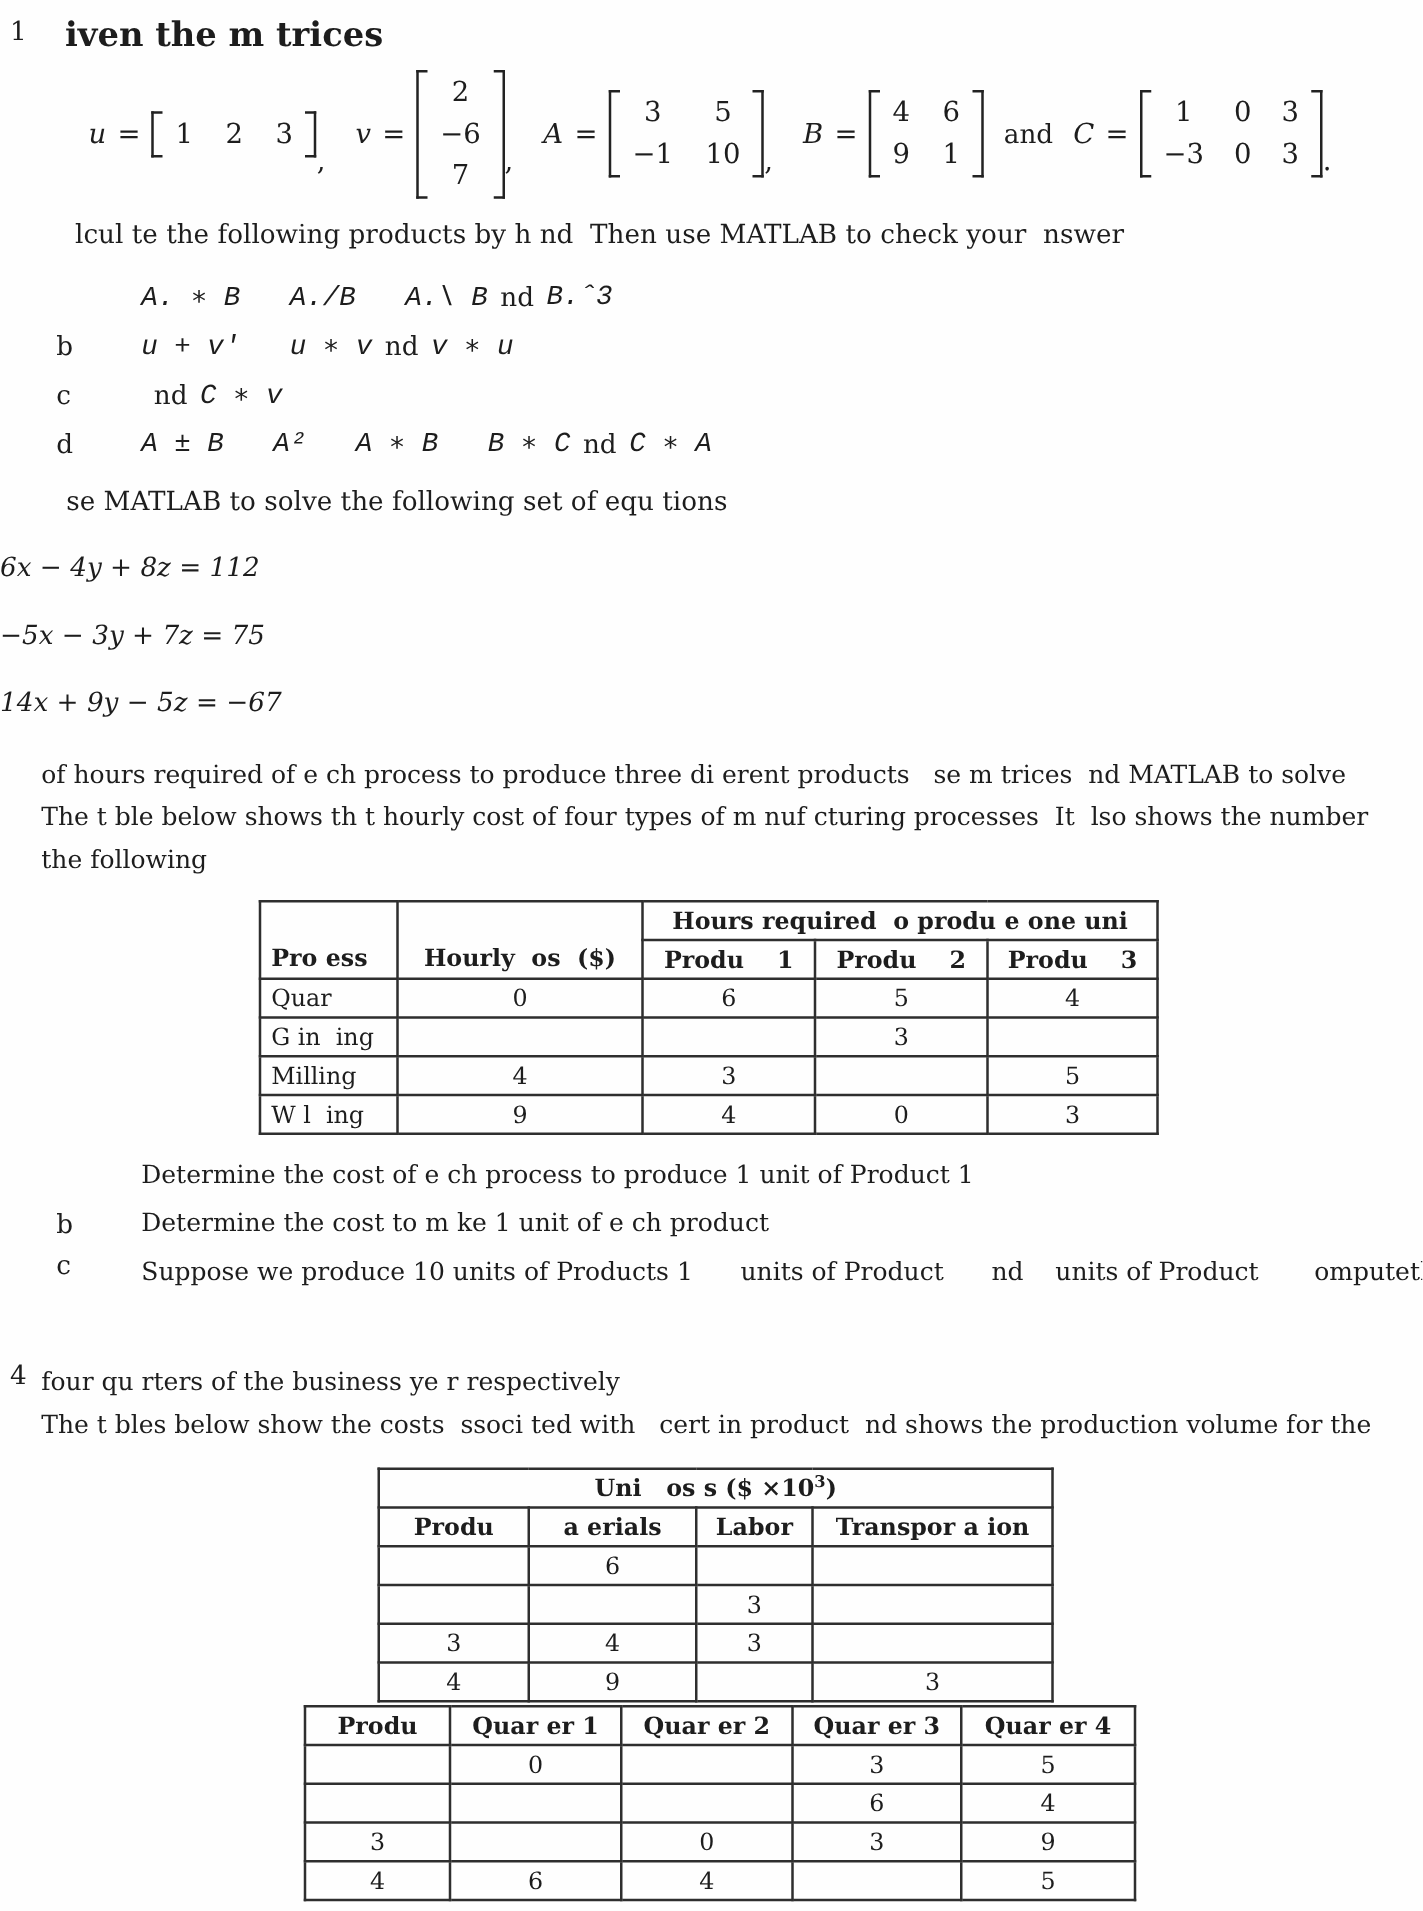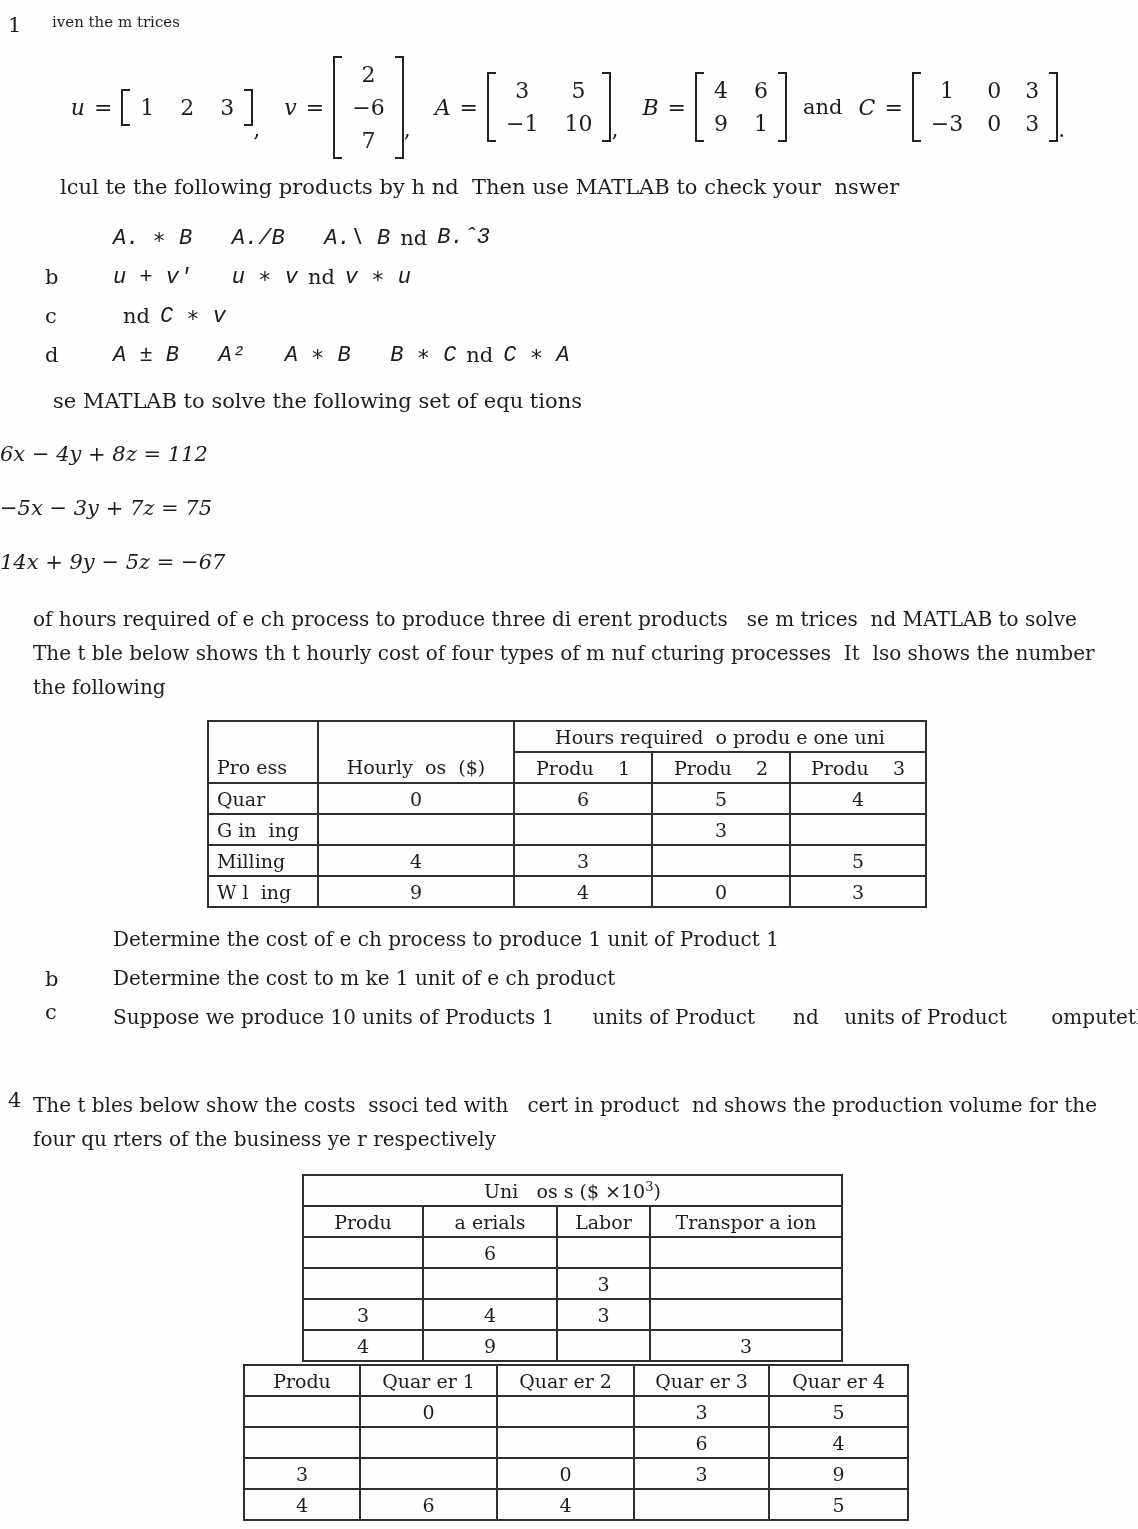--- a/index.html
+++ b/index.html
@@ -8,21 +8,21 @@
     width:1138px;
     height:1529px;
     background:#fefefe;
     color:#1d1d1d;
     font-family:"DejaVu Serif","Liberation Serif",serif;
     overflow:hidden;
   }
   .abs{position:absolute;}
   .row{display:flex;align-items:flex-start;}
   .qnum{font-size:21px;flex:none;}
-  .txt{font-size:15px;white-space:pre;}
+  .txt{font-size:27px;white-space:pre;font-weight:bold;}
   .stem{font-size:21px;white-space:pre;line-height:34px;}
 
   
   .mrow{left:0;right:0;top:48px;height:118px;display:flex;justify-content:center;align-items:center;}
   .mvar{font-style:italic;font-size:22px;}
   .mvar.ml{margin-left:22px;}
   .meq{margin:0 9px;font-size:22px;}
   .andw{font-size:21px;margin:0 16px;}
   .mat{display:inline-flex;align-items:center;}
   .bl,.br{align-self:stretch;width:7px;flex:none;}
@@ -62,21 +62,21 @@
   .tbl{border-collapse:collapse;table-layout:fixed;}
   .tbl th,.tbl td{
     border:2px solid #2e2e2e;
     font-size:19px;
     text-align:center;
     white-space:pre;
     padding:0 6px;
     height:29px;
     overflow:hidden;
   }
-  .tbl th{font-weight:normal;}
+  .tbl th{font-weight:bold;}
   .al{text-align:left !important;padding-left:8px !important;}
   .vb{vertical-align:bottom;padding-bottom:4px !important;}
   .t1 th,.t1 td{height:29px;}
   sup{font-size:13px;line-height:0;}
 </style>
 </head>
 <body>
 
 <div class="page">
 
@@ -264,22 +264,22 @@
       <div class="llines">
         <div class="ltext">Suppose we produce 10 units of Products 1      units of Product      nd    units of Product       ompute</div>
         <div class="ltext">the tot  l cost</div>
       </div>
     </div>
   </div>
 
   <div class="abs row" style="left:8px;top:1088px;">
     <span class="qnum" style="width:25px;">4</span>
     <div>
+      <div class="pline">four qu rters of the business ye r respectively</div>
       <div class="pline">The t bles below show the costs  ssoci ted with   cert in product  nd shows the production volume for the</div>
-      <div class="pline">four qu rters of the business ye r respectively</div>
     </div>
   </div>
 
   <table class="tbl abs" style="left:302px;top:1174px;width:539px;">
     <colgroup>
         <col style="width:120px">
         <col style="width:134px">
         <col style="width:93px">
         <col style="width:192px">
       </colgroup>

